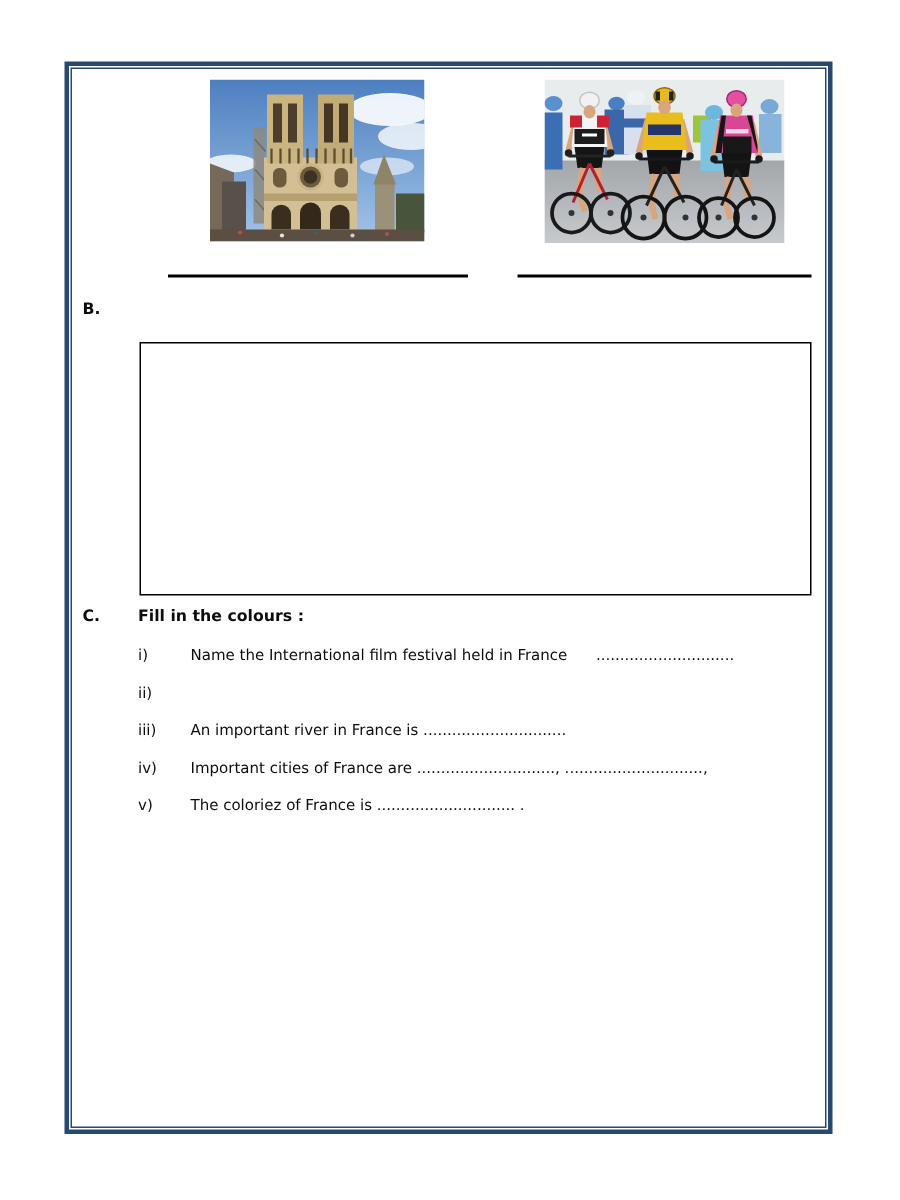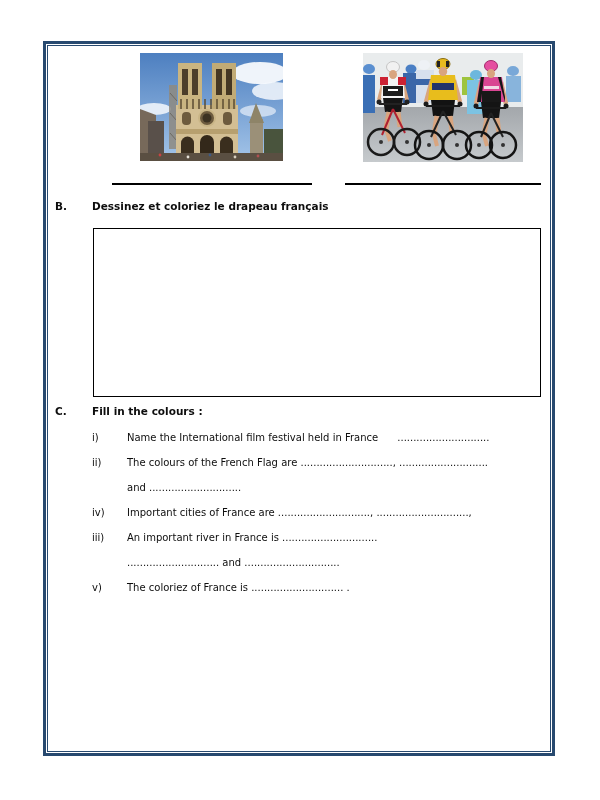--- a/index.html
+++ b/index.html
@@ -229,51 +229,41 @@
         <circle cx="116" cy="92" r="2" fill="#333333"></circle>
         <circle cx="140" cy="92" r="2" fill="#333333"></circle>
       </g>
     </svg>
   </figure>
 
   <div class="caption-line left"></div>
   <div class="caption-line right"></div>
 
   <div class="sec-label sec-b">B.</div>
-  <div class="sec-title sec-b">Dessinez et coloriez le drapeau français</div>
 
   <div class="draw-box"></div>
 
   <div class="sec-label sec-c">C.</div>
   <div class="sec-title sec-c">Fill in the colours :</div>
 
   <div class="items">
     <div class="item-row">
       <span class="marker">i)</span>
       <span class="line">Name the International film festival held in France      .............................</span>
     </div>
     <div class="item-row">
       <span class="marker">ii)</span>
-      <span class="line">The colours of the French Flag are ............................., ............................</span>
-    </div>
-    <div class="item-row">
-      <span class="marker"></span>
-      <span class="line">and .............................</span>
+    </div>
+    <div class="item-row">
+      <span class="marker">iii)</span>
+      <span class="line">An important river in France is ..............................</span>
     </div>
     <div class="item-row">
       <span class="marker">iv)</span>
       <span class="line">Important cities of France are ............................., .............................,</span>
     </div>
     <div class="item-row">
-      <span class="marker">iii)</span>
-      <span class="line">An important river in France is ..............................</span>
-    </div>
-    <div class="item-row">
-      <span class="marker"></span>
-      <span class="line">............................. and ..............................</span>
-    </div>
-    <div class="item-row">
       <span class="marker">v)</span>
       <span class="line">The coloriez of France is ............................. .</span>
     </div>
   </div>
 
 </div>
 
 </body></html>

